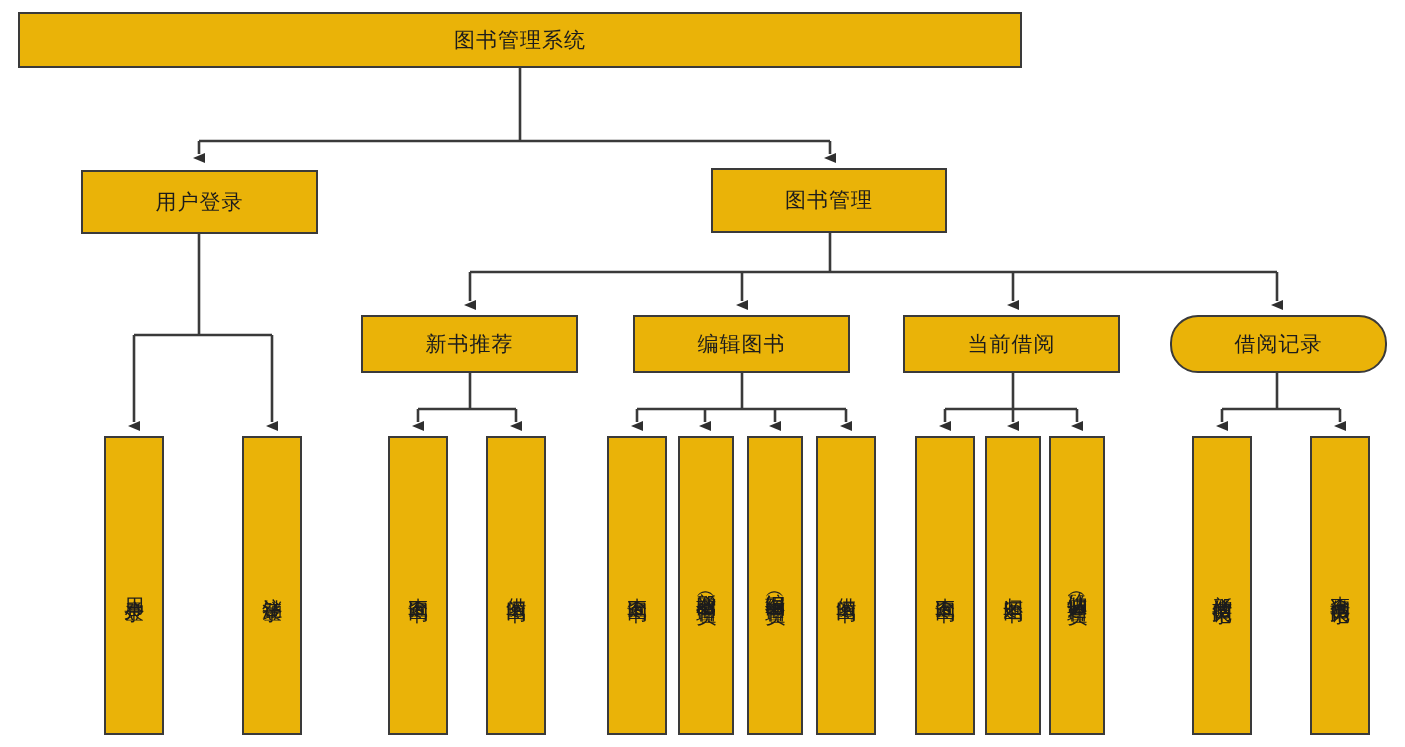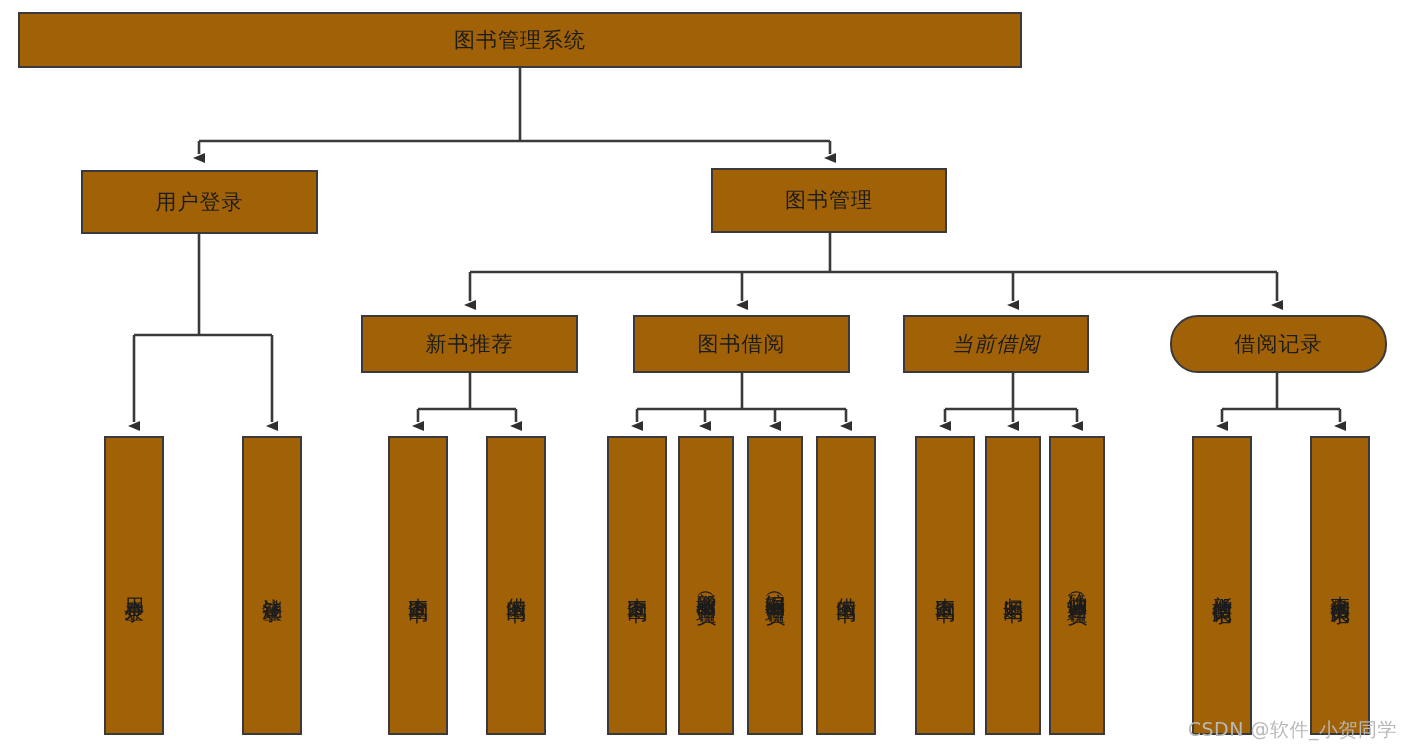--- a/index.html
+++ b/index.html
@@ -12,21 +12,21 @@
     overflow:hidden;
     position:relative;
   }
   #diagram{
     position:absolute;left:0;top:0;width:1405px;height:747px;
   }
   
   .node{
     position:absolute;
     box-sizing:border-box;
-    background:#a16207;
+    background:#eab308;
     border:2.5px solid #3a3a3a;
     display:flex;
     align-items:center;
     justify-content:center;
     text-align:center;
     font-size:21px;
     line-height:1.25;
     letter-spacing:1px;
     color:#1c1c1c;
     z-index:3;
@@ -124,23 +124,23 @@
     <span>用户登录</span>
   </div>
   <div class="node" style="left:711px;top:168px;width:236px;height:65px;text-align:right;">
     <span>图书管理</span>
   </div>
 
   <div class="node" style="left:361px;top:315px;width:217px;height:58px;">
     <span>新书推荐</span>
   </div>
   <div class="node" style="left:633px;top:315px;width:217px;height:58px;">
-    <span>图书借阅</span>
+    <span>编辑图书</span>
   </div>
-  <div class="node" style="left:903px;top:315px;width:186px;height:58px;font-style:italic;">
+  <div class="node" style="left:903px;top:315px;width:217px;height:58px;">
     <span>当前借阅</span>
   </div>
   <div class="node" style="left:1170px;top:315px;width:217px;height:58px;border-radius:28px;">
     <span>借阅记录</span>
   </div>
 
   <div class="node leaf" style="left:104px;top:436px;width:60px;height:299px;">
     <span class="vtext">用户登录</span>
   </div>
   <div class="node leaf" style="left:242px;top:436px;width:60px;height:299px;">
@@ -177,15 +177,14 @@
     <span class="vtext">确认归还（管理员）</span>
   </div>
 
   <div class="node leaf" style="left:1192px;top:436px;width:60px;height:299px;">
     <span class="vtext">新增借阅记录</span>
   </div>
   <div class="node leaf" style="left:1310px;top:436px;width:60px;height:299px;">
     <span class="vtext">查询借阅记录</span>
   </div>
 
-  <div id="watermark">CSDN @软件_小贺同学</div>
 
 </div>
 
 </body></html>

